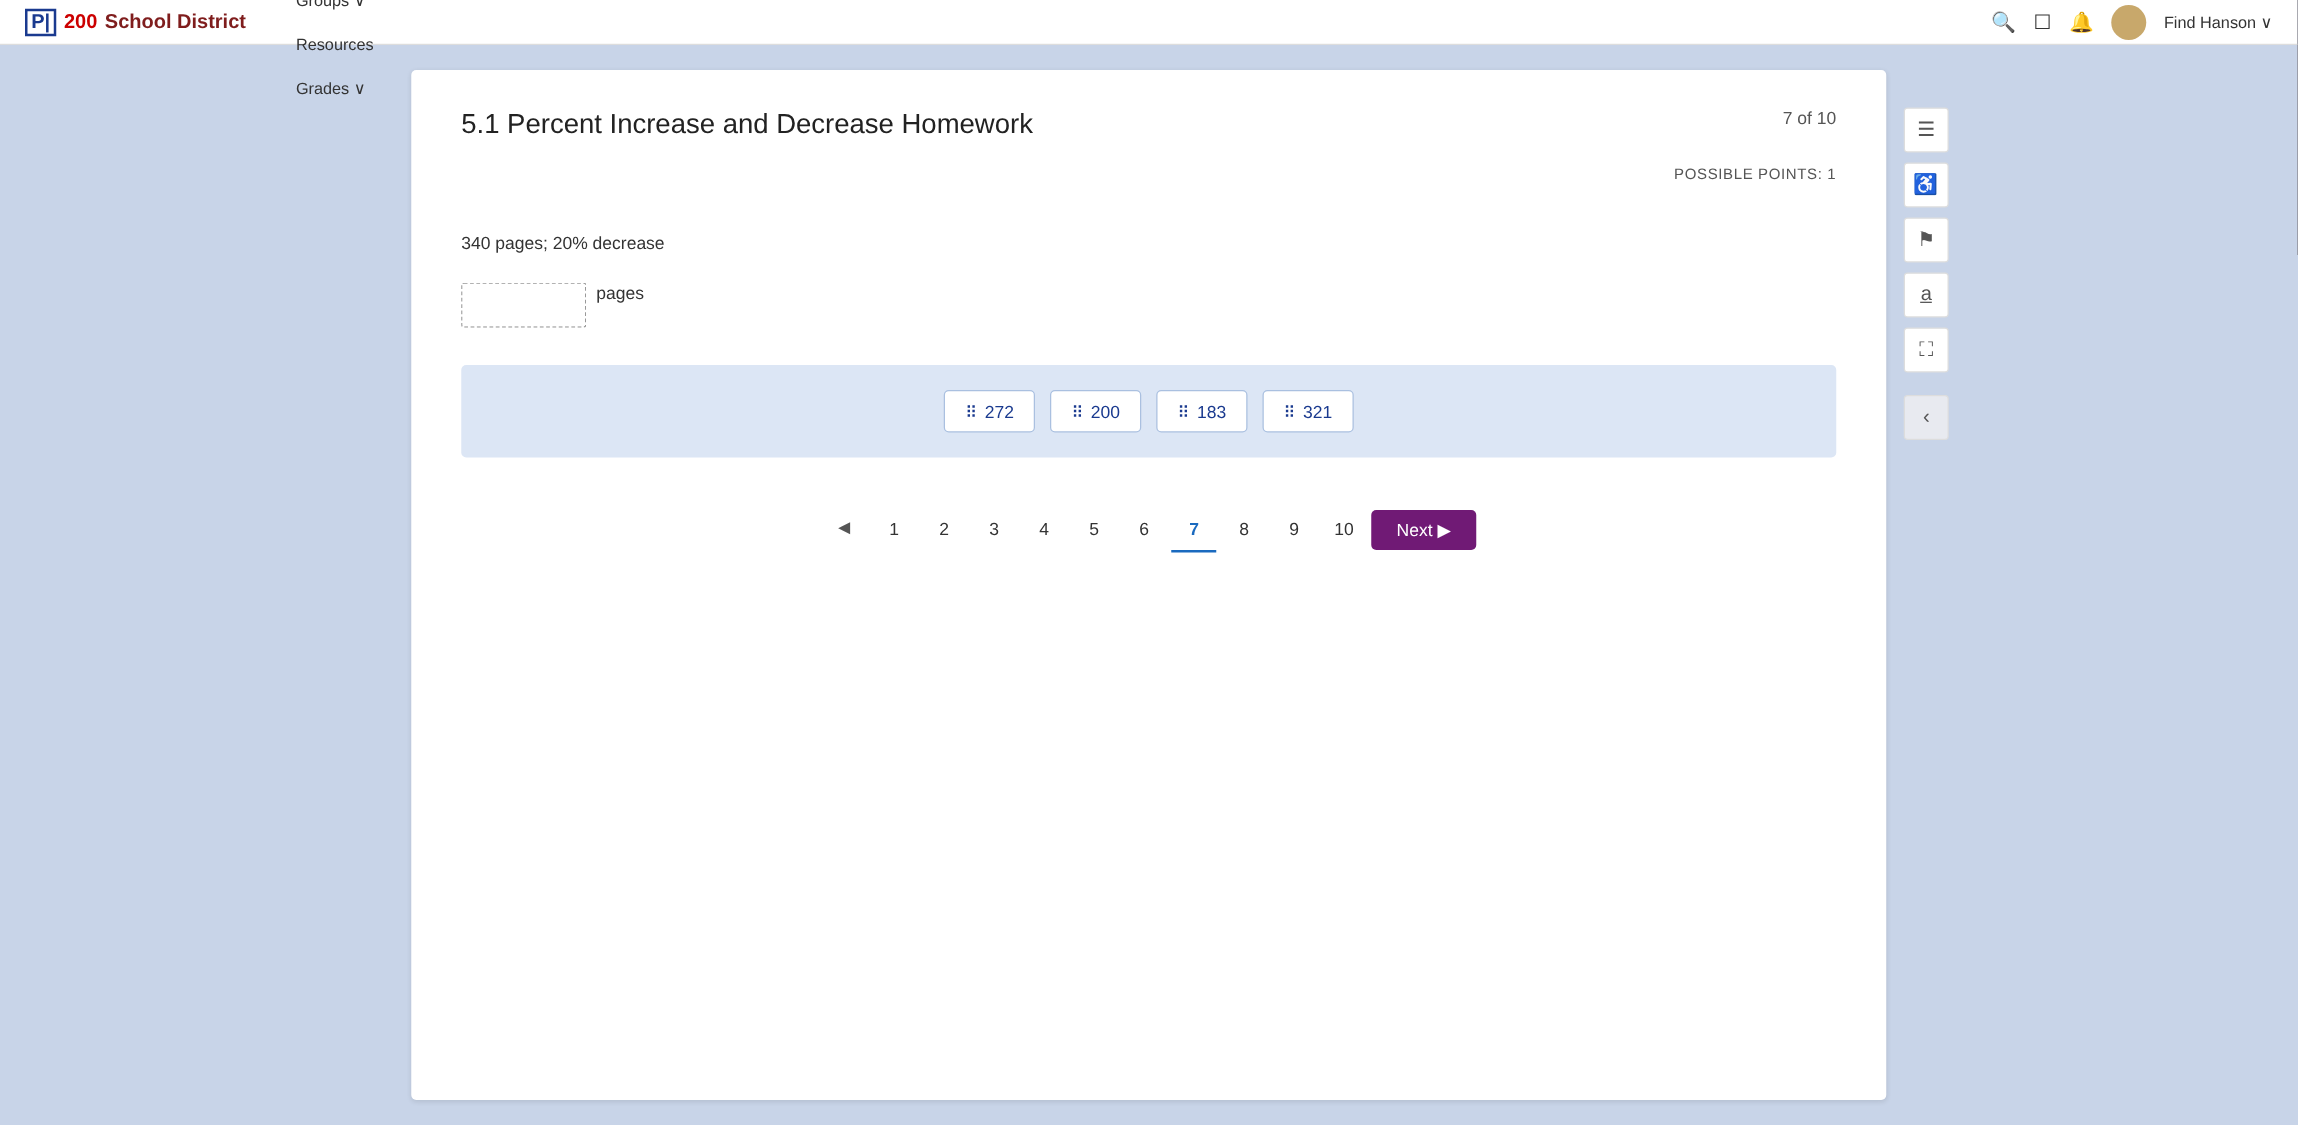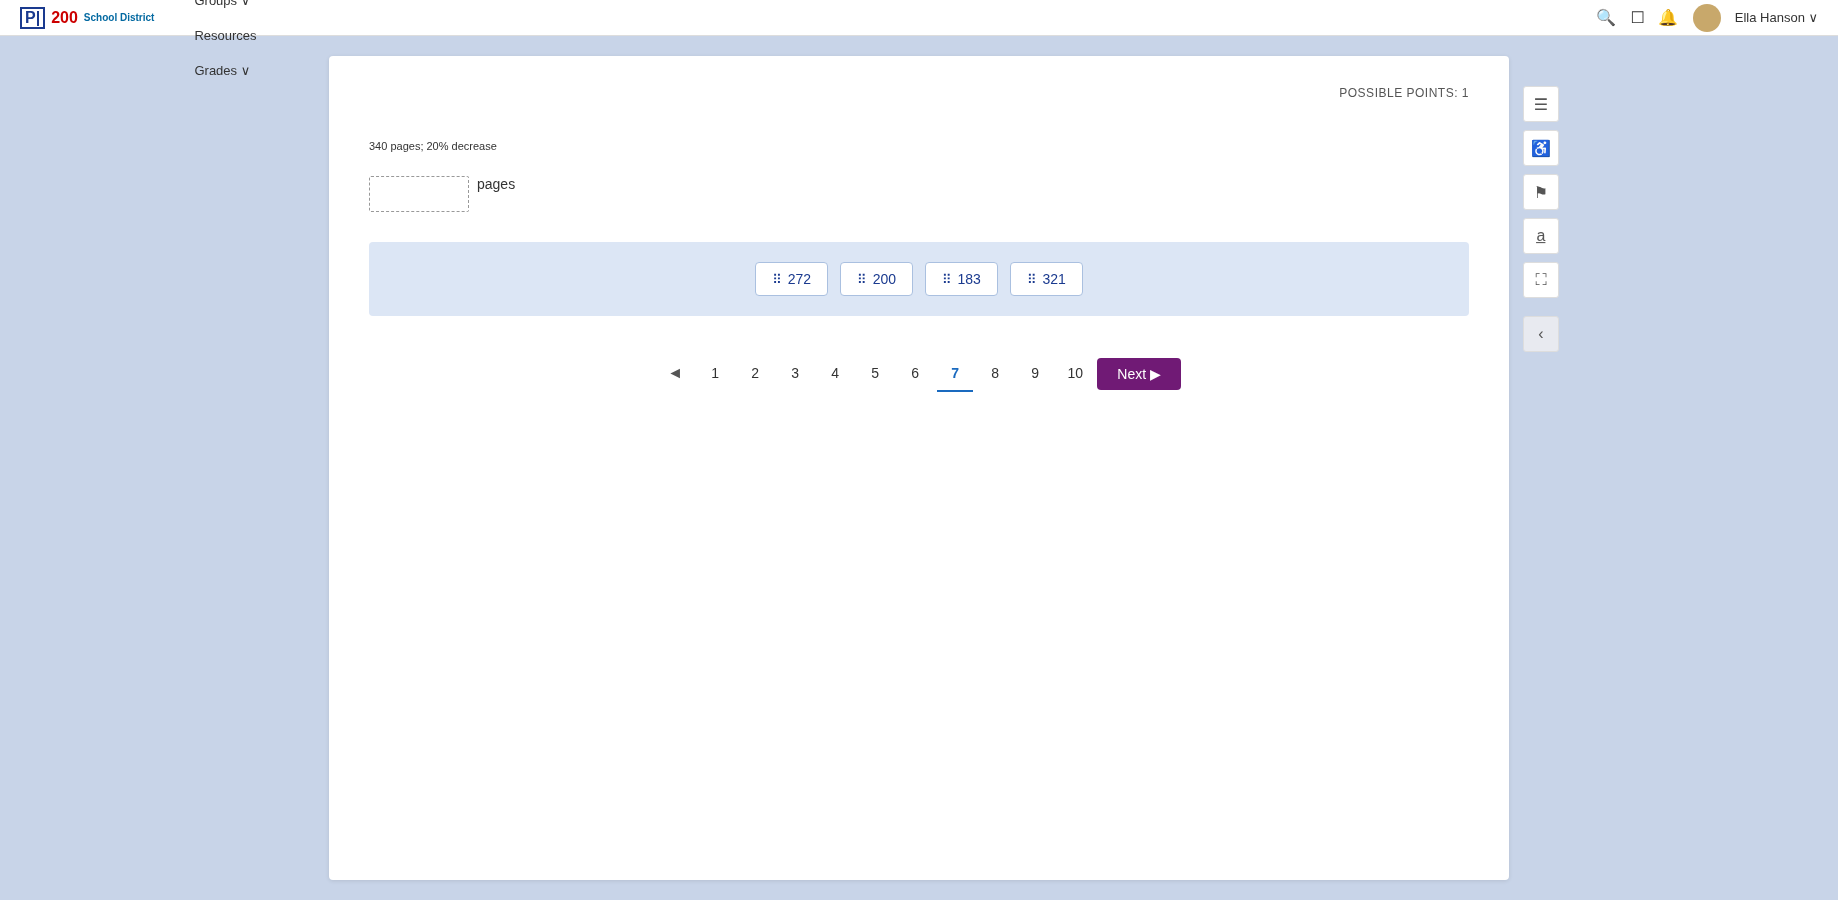--- a/index.html
+++ b/index.html
@@ -35,22 +35,22 @@
       font-size: 16px;
       border: 2px solid #1a3a8f;
       padding: 0 3px;
     }
     .nav-logo-200 {
       color: #cc0000;
       font-weight: 900;
       font-size: 16px;
     }
     .nav-logo-text {
-      color: #0369a1;
-      font-size: 10px;
+      color: #7f1d1d;
+      font-size: 16px;
     }
     .nav-links {
       display: flex;
       gap: 20px;
       margin-left: 20px;
       flex-direction: column;
     }
     .nav-link {
       color: #333;
       font-size: 13px;
@@ -140,21 +140,21 @@
     }
 
     
     .question-text {
       font-size: 14px;
       color: #333;
       margin-bottom: 16px;
     }
 
     .question-detail {
-      font-size: 11px;
+      font-size: 14px;
       color: #333;
       margin-bottom: 24px;
       margin-top: 40px;
     }
 
     
     .answer-row {
       display: flex;
       gap: 8px;
       margin-bottom: 30px;
@@ -259,21 +259,21 @@
     <span class="nav-link">Courses ∨</span>
     <span class="nav-link">Groups ∨</span>
     <span class="nav-link">Resources</span>
     <span class="nav-link">Grades ∨</span>
   </div>
   <div class="nav-right">
     <span style="font-size:16px;cursor:pointer;">🔍</span>
     <span style="font-size:16px;cursor:pointer;">☐</span>
     <span style="font-size:16px;cursor:pointer;">🔔</span>
     <span style="width:28px;height:28px;border-radius:50%;background:#c8a86b;display:inline-block;cursor:pointer;"></span>
-    <span style="font-size:13px;color:#333;">Ella Hanson ∨</span>
+    <span style="font-size:13px;color:#333;">Find Hanson ∨</span>
   </div>
 </div>
 
 <div class="main-wrapper">
   <div class="content-area">
 
     <div class="right-sidebar">
       <div class="sidebar-icon-btn">
         <span>☰</span>
       </div>
@@ -287,20 +287,24 @@
         <span>a̲</span>
       </div>
       <div class="sidebar-icon-btn">
         <span>⛶</span>
       </div>
       <div class="sidebar-icon-btn collapse-btn">
         <span>‹</span>
       </div>
     </div>
 
+    <div class="question-header">
+      <h1 class="question-title">5.1 Percent Increase and Decrease Homework</h1>
+      <span class="question-counter">7 of 10</span>
+    </div>
 
     <div class="possible-points">POSSIBLE POINTS: 1</div>
 
 
     <p class="question-detail">340 pages; 20% decrease</p>
 
     <div class="answer-row">
       <input type="text" class="answer-input" style="">
       <span class="answer-unit">pages</span>
     </div>

